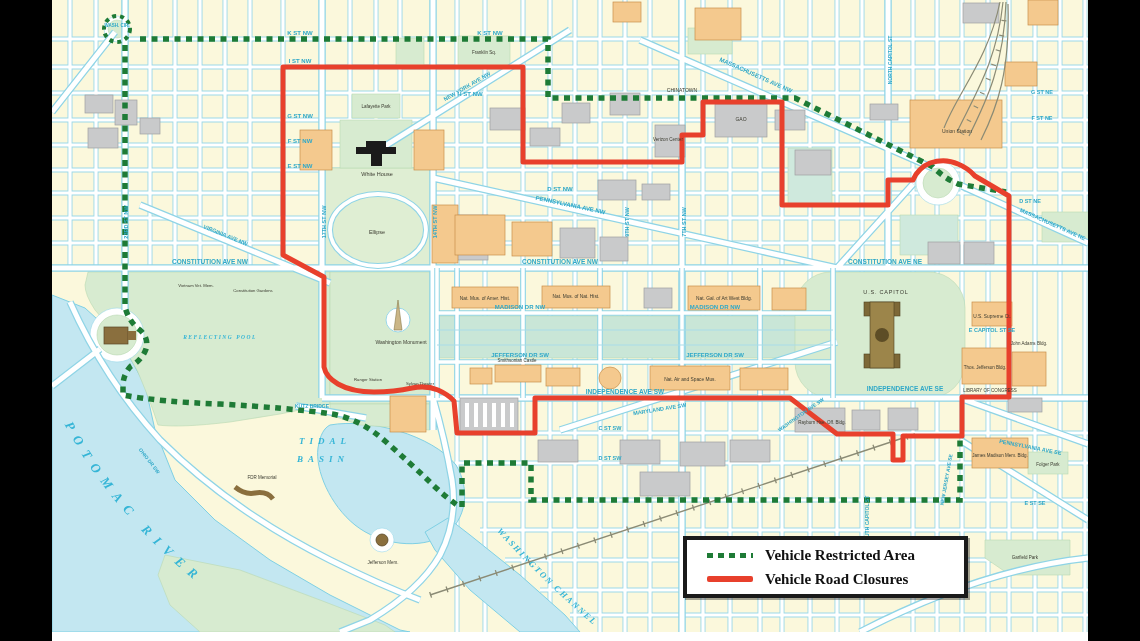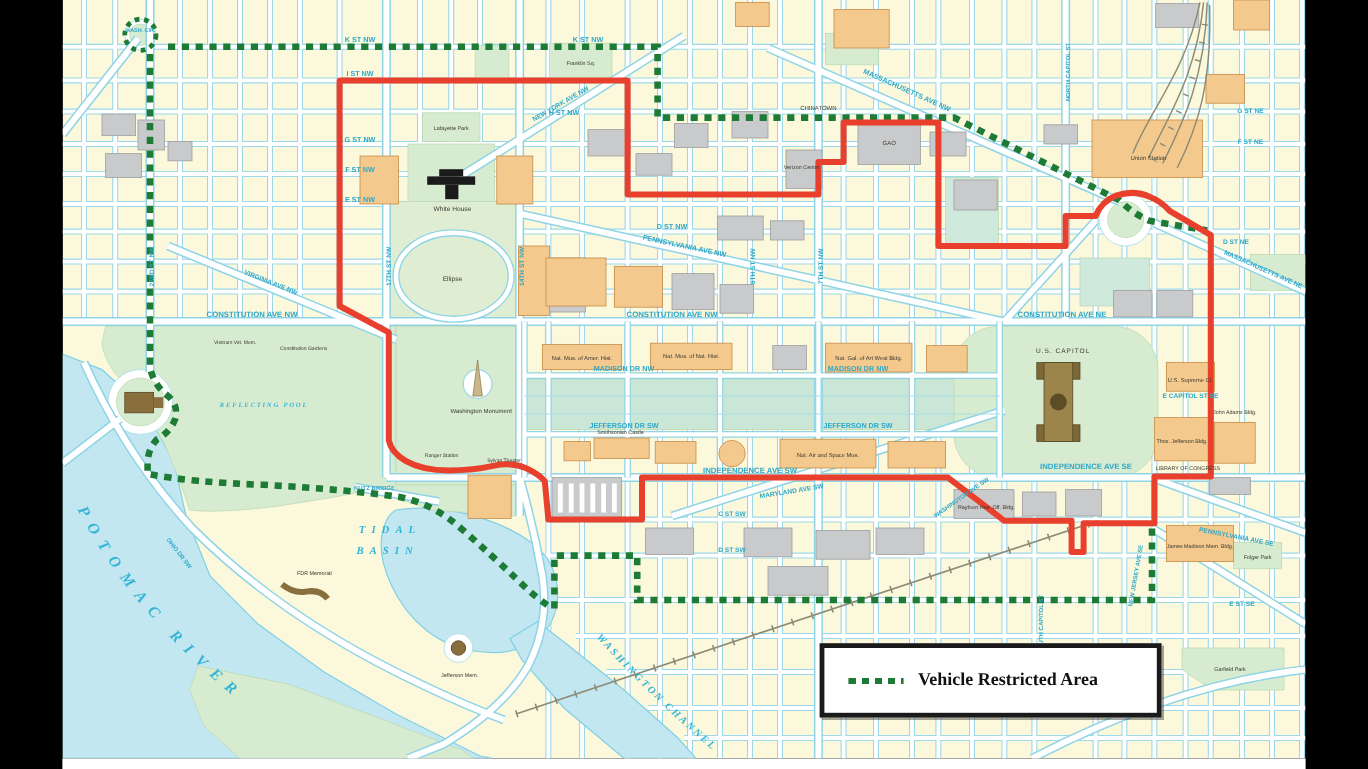--- a/index.html
+++ b/index.html
@@ -296,18 +296,22 @@
           <text class="lbl-dark" font-size="4.2" x="420" y="385" text-anchor="middle">Sylvan Theater</text>
         </g>
   </svg>
   </div>
 
   <div id="legend">
     <div class="legend-row">
       <div class="legend-swatch swatch-dashed"></div>
       <div class="legend-label">Vehicle Restricted Area</div>
     </div>
+    <div class="legend-row">
+      <div class="legend-swatch swatch-solid"></div>
+      <div class="legend-label">Vehicle Road Closures</div>
+    </div>
   </div>
 
   <div id="bar-left" class="side-bar"></div>
   <div id="bar-right" class="side-bar"></div>
   <div id="bottom-strip"></div>
 </div>
 
 </body></html>

